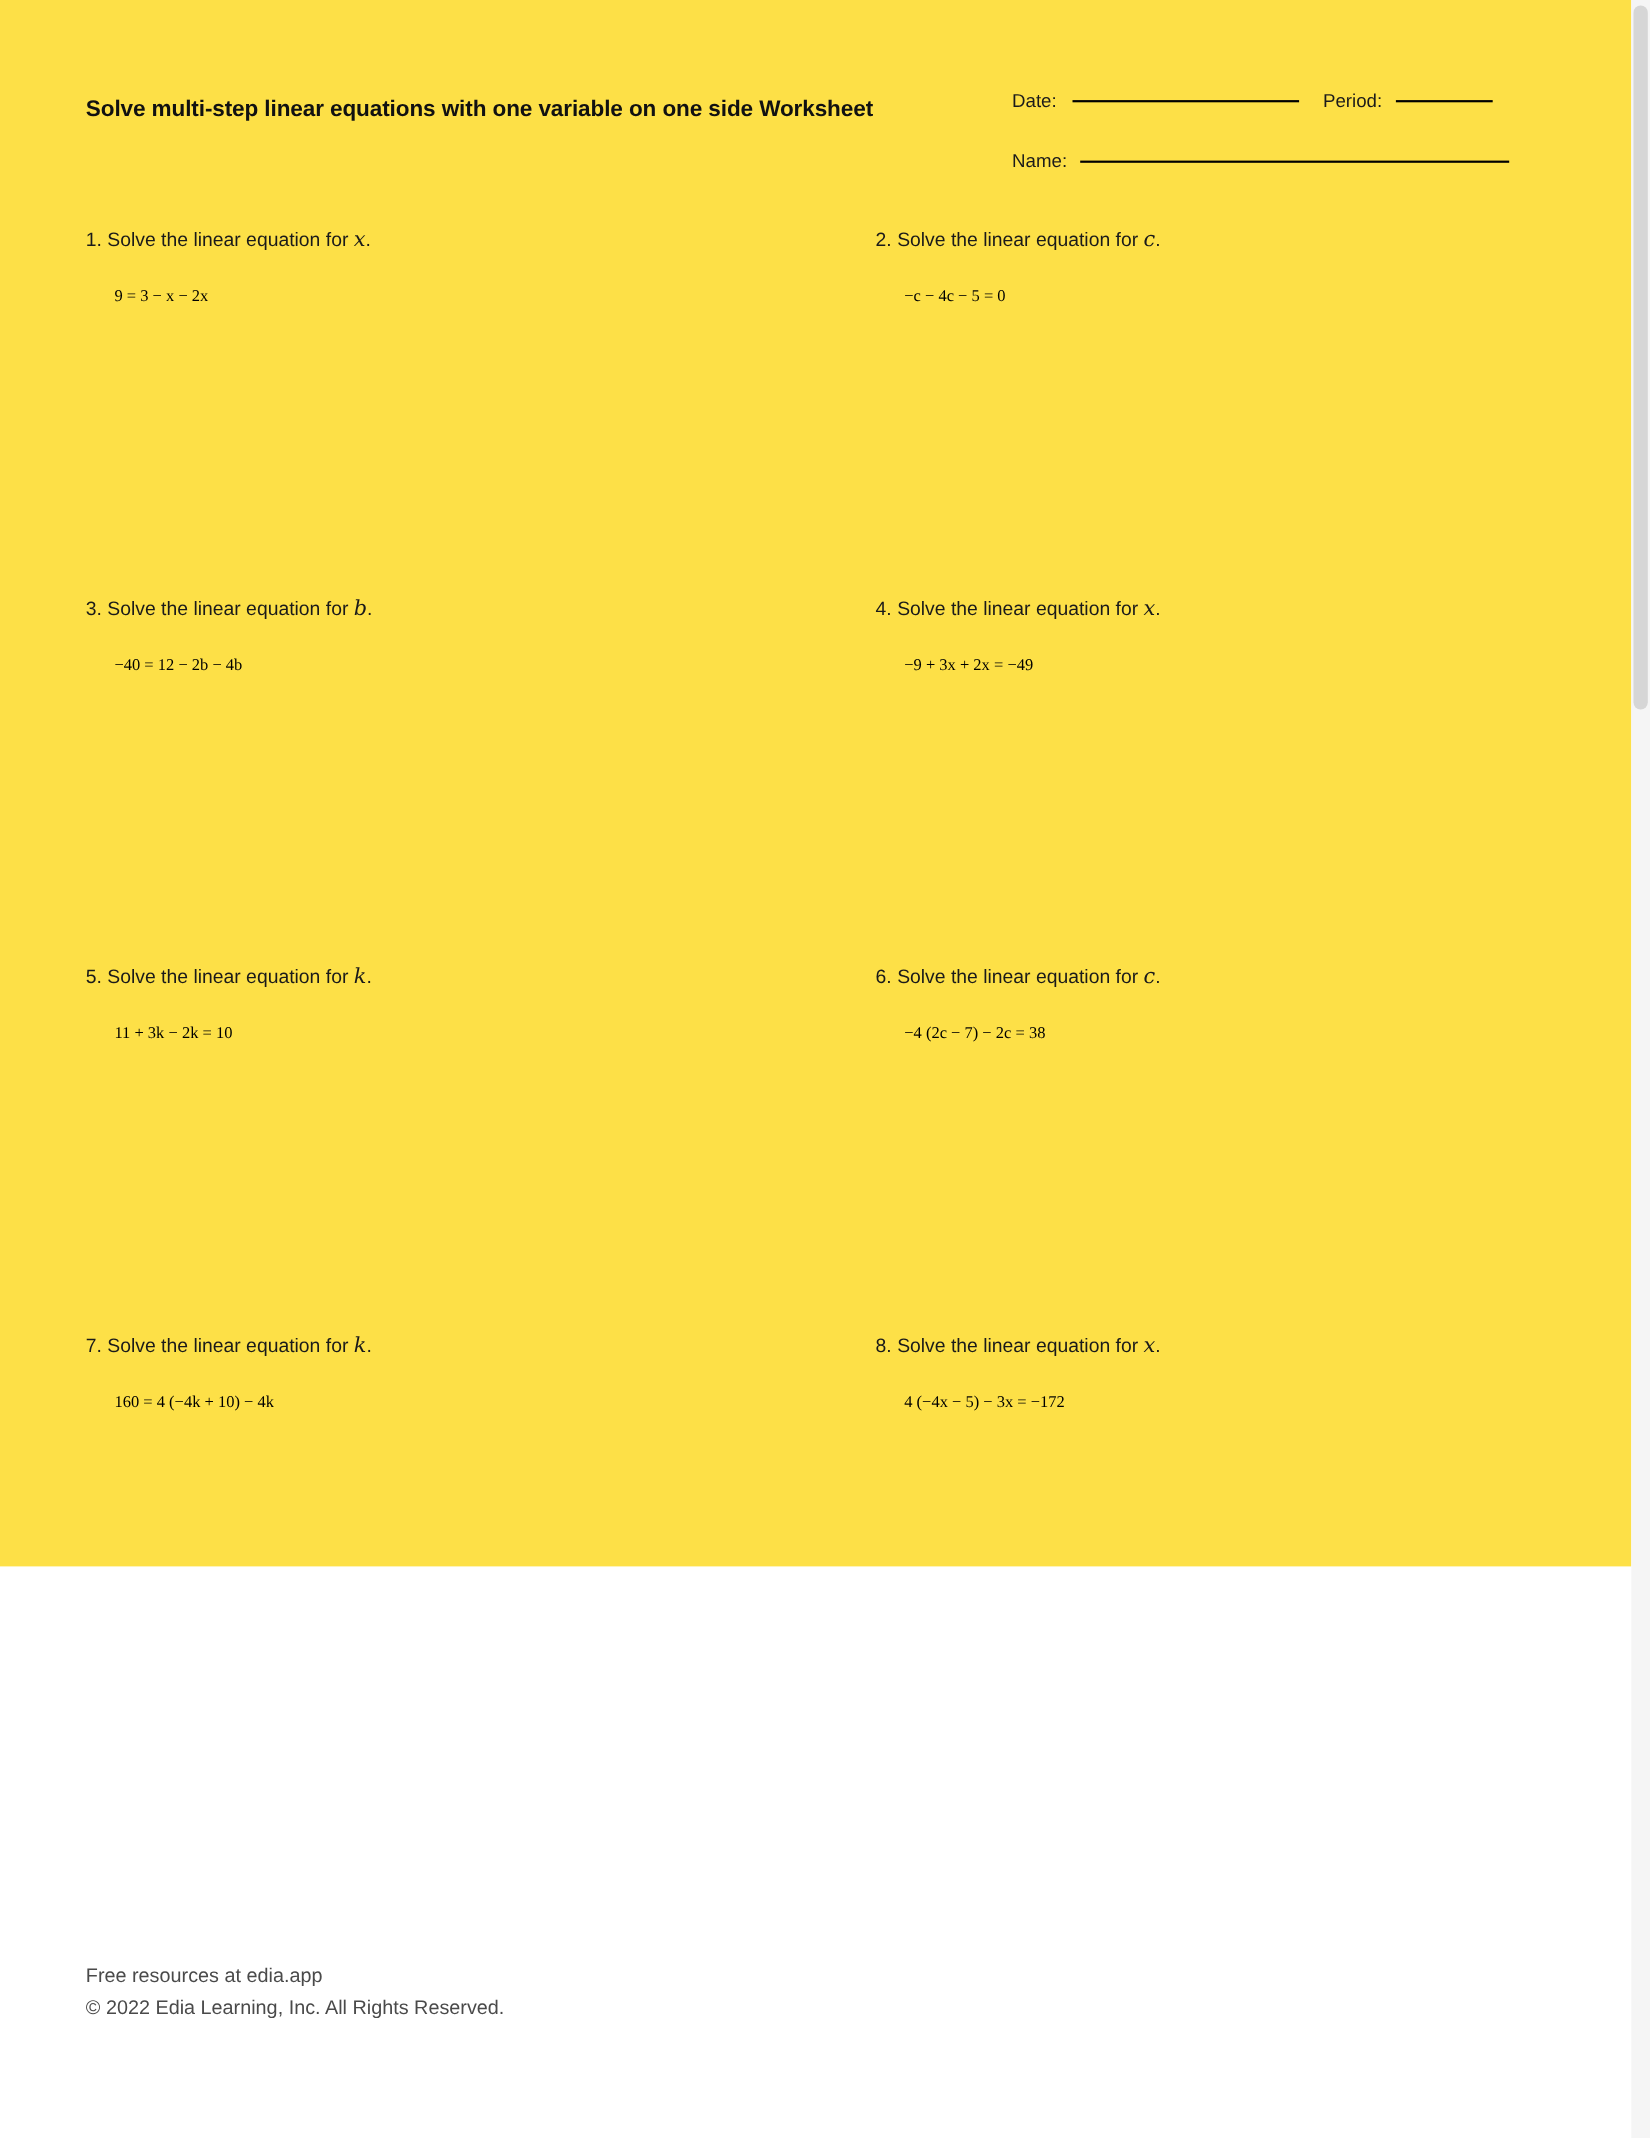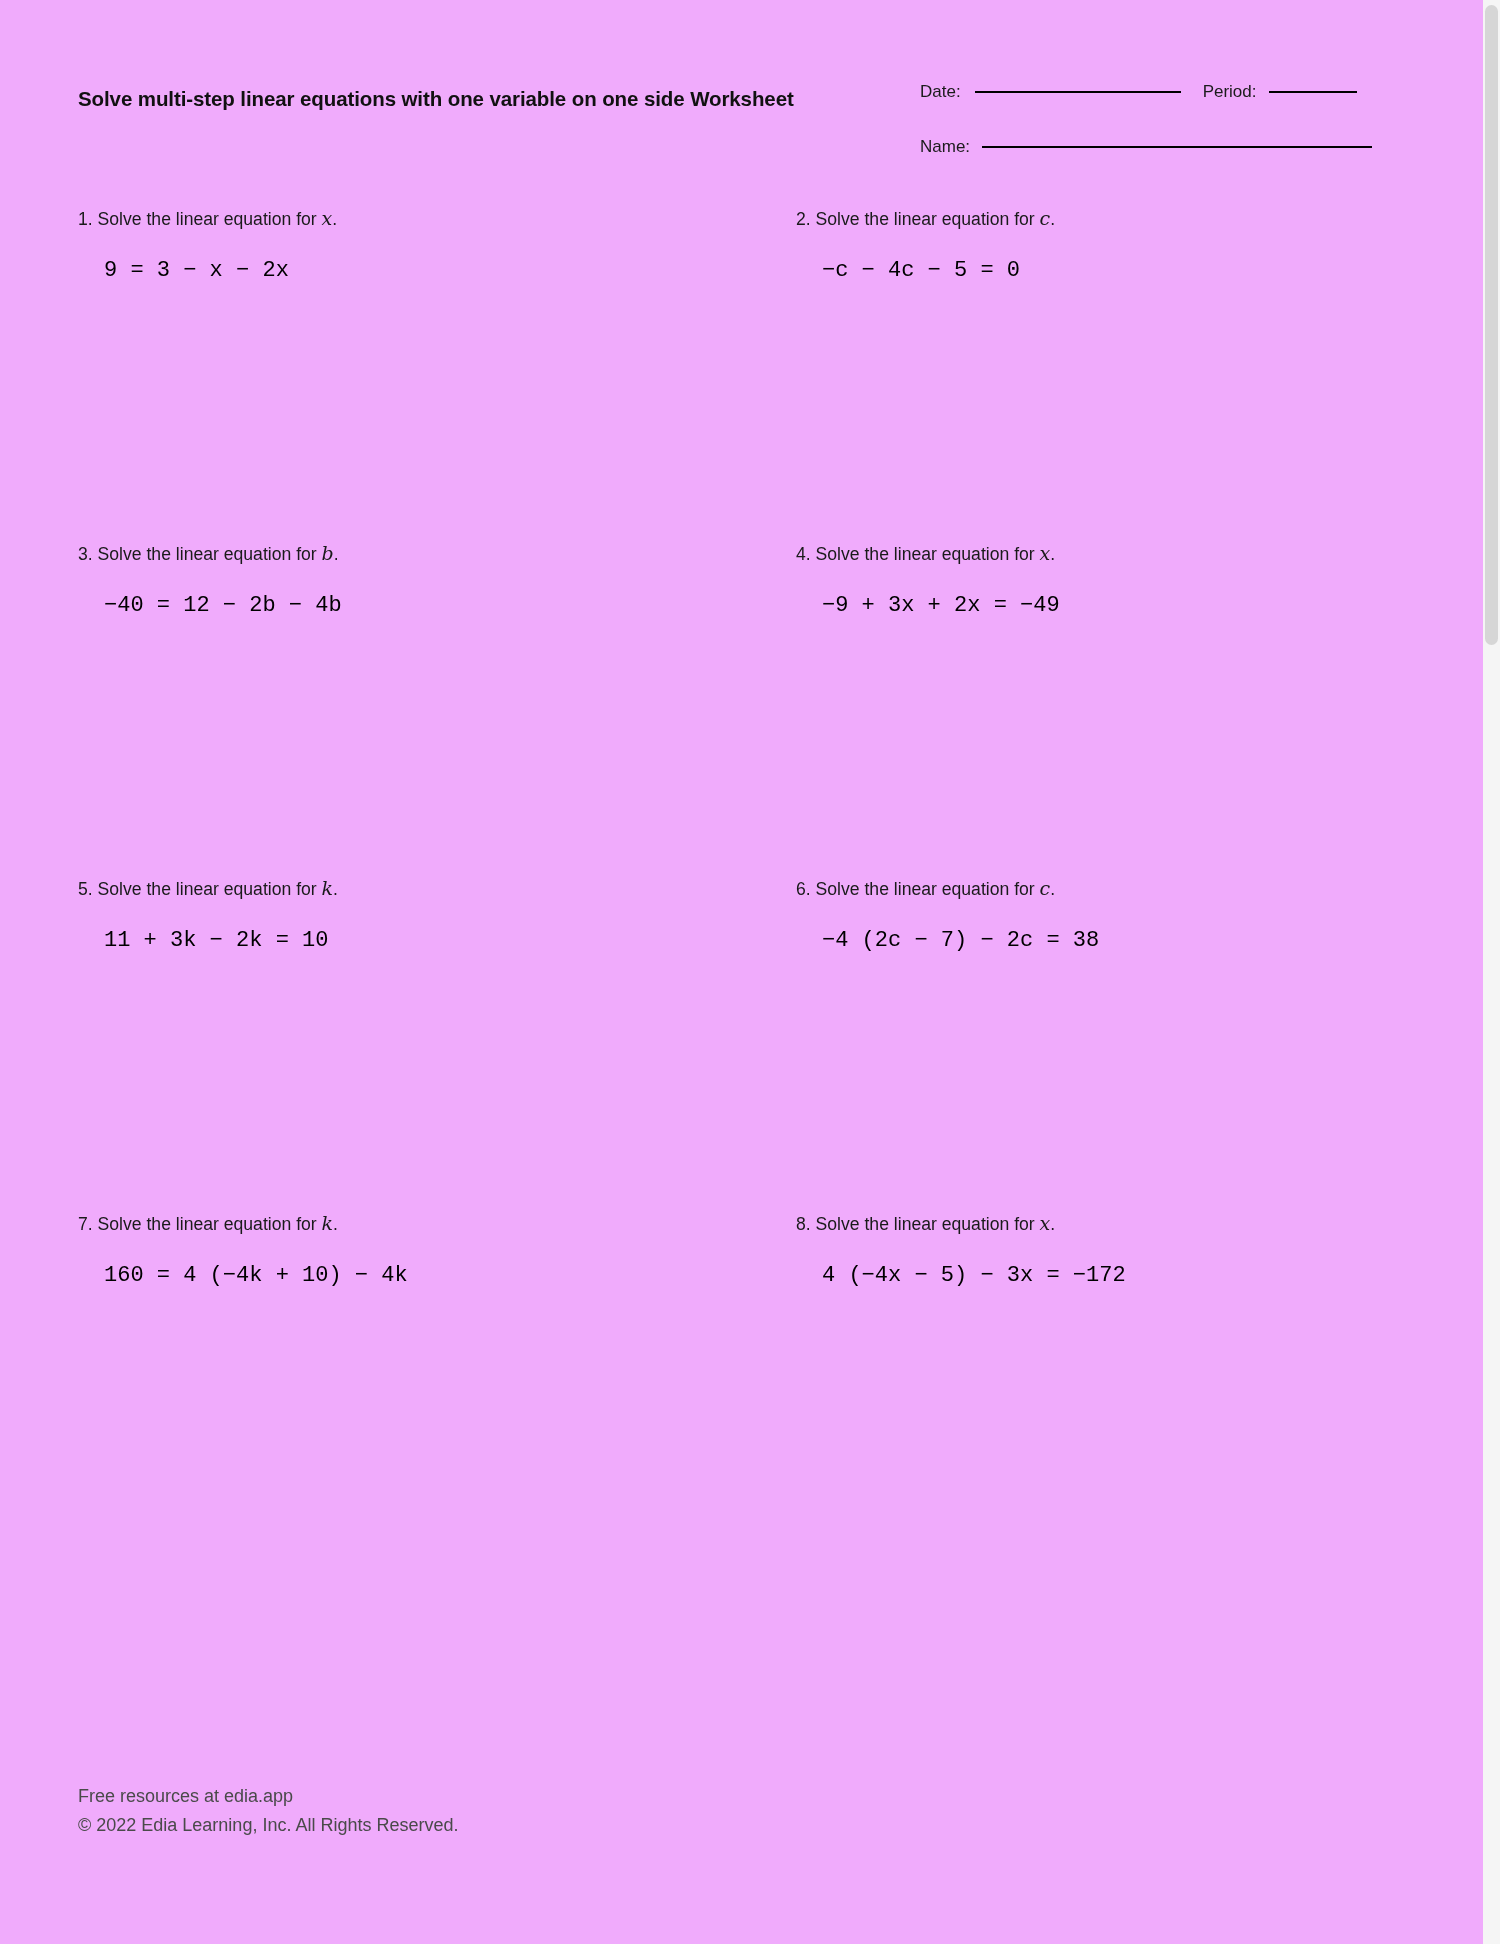--- a/index.html
+++ b/index.html
@@ -14,22 +14,22 @@
     font-family: "Liberation Sans", sans-serif;
     color: #1a1a1a;
     overflow: hidden;
   }
 
   
   .page {
     position: absolute;
     left: 0; top: 0;
     width: 1483px;
-    height: 1944px;
-    background: #f0abfc;
+    height: 1424px;
+    background: #fde047;
     box-sizing: border-box;
     padding-left: 24px;
   }
 
   
   .scrollbar-track {
     position: absolute;
     right: 0;
     top: 0;
     width: 17px;
@@ -108,22 +108,22 @@
 
   .prob-prompt {
     font-size: 17.6px;
     line-height: 24px;
     color: #1a1a1a;
     white-space: nowrap;
   }
   .prob-equation {
     margin-top: 25px;
     margin-left: 26px;
-    font-family: Liberation Mono, monospace;
-    font-size: 22px;
+    font-family: Liberation Serif, serif;
+    font-size: 15px;
     line-height: 30px;
     color: #000000;
     white-space: nowrap;
   }
   
   .mvar {
     font-family: "DejaVu Serif", "Liberation Serif", serif;
     font-style: italic;
     font-size: 19px;
   }

